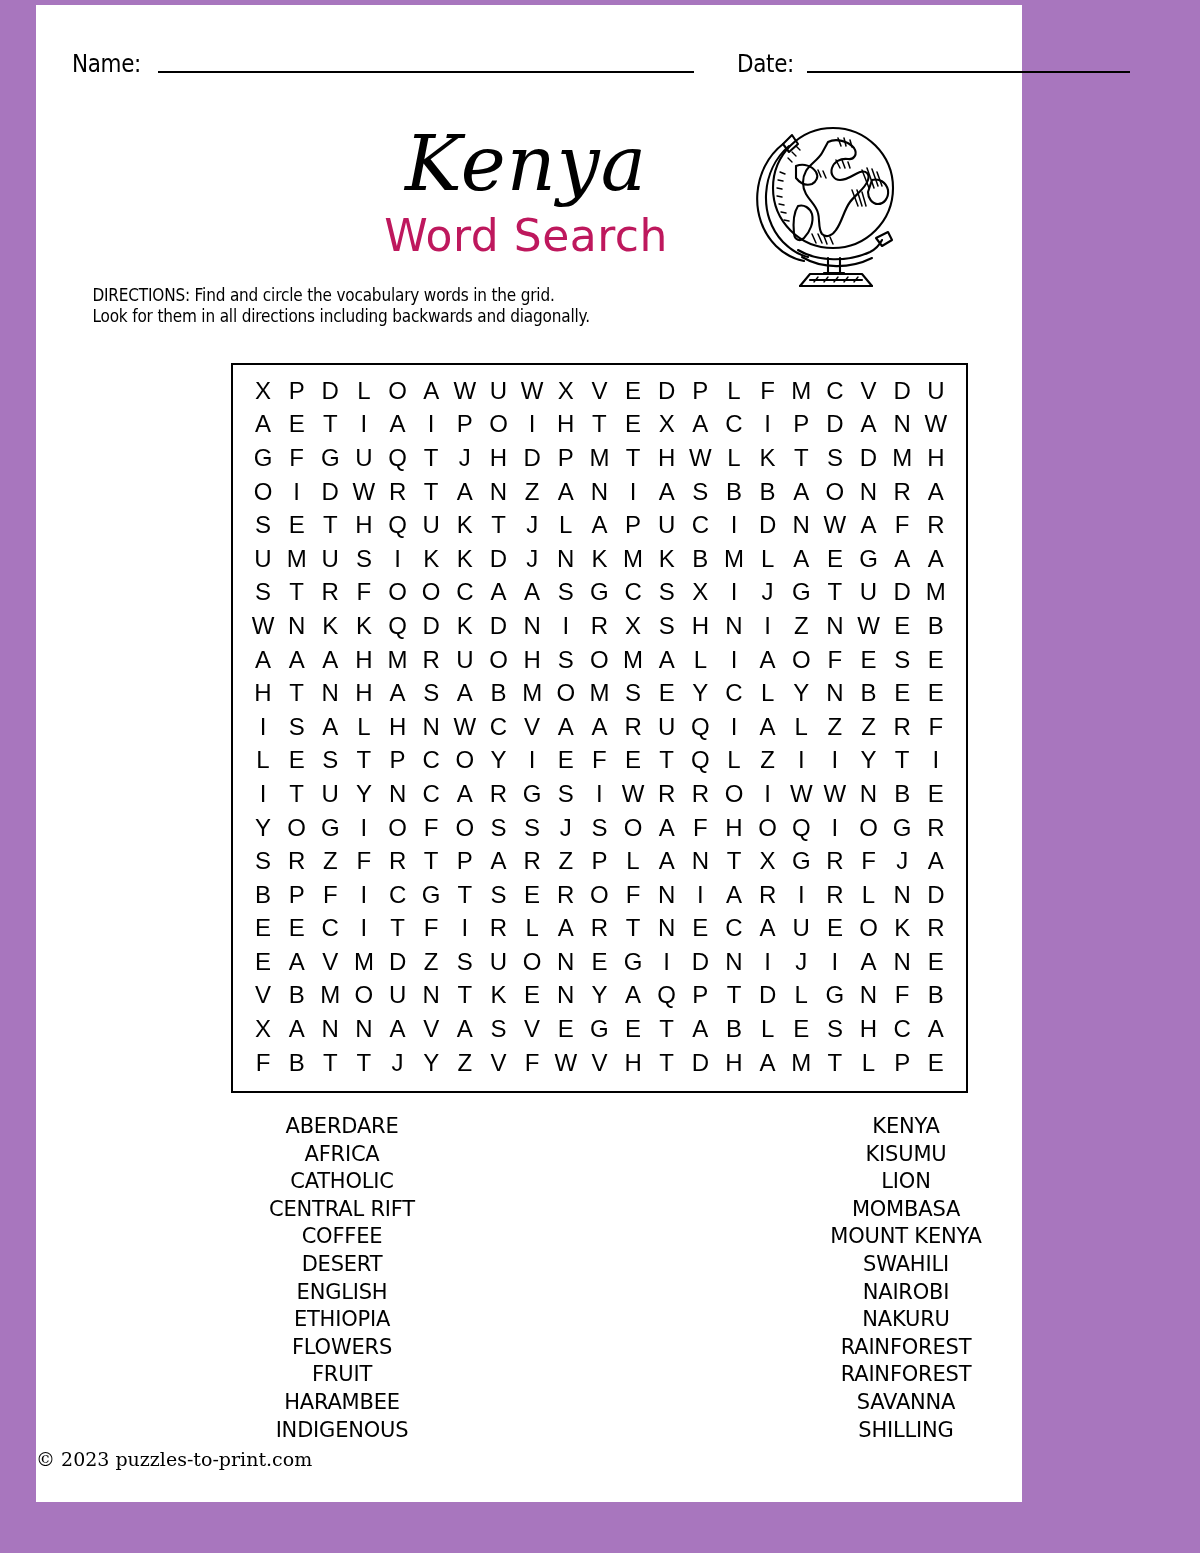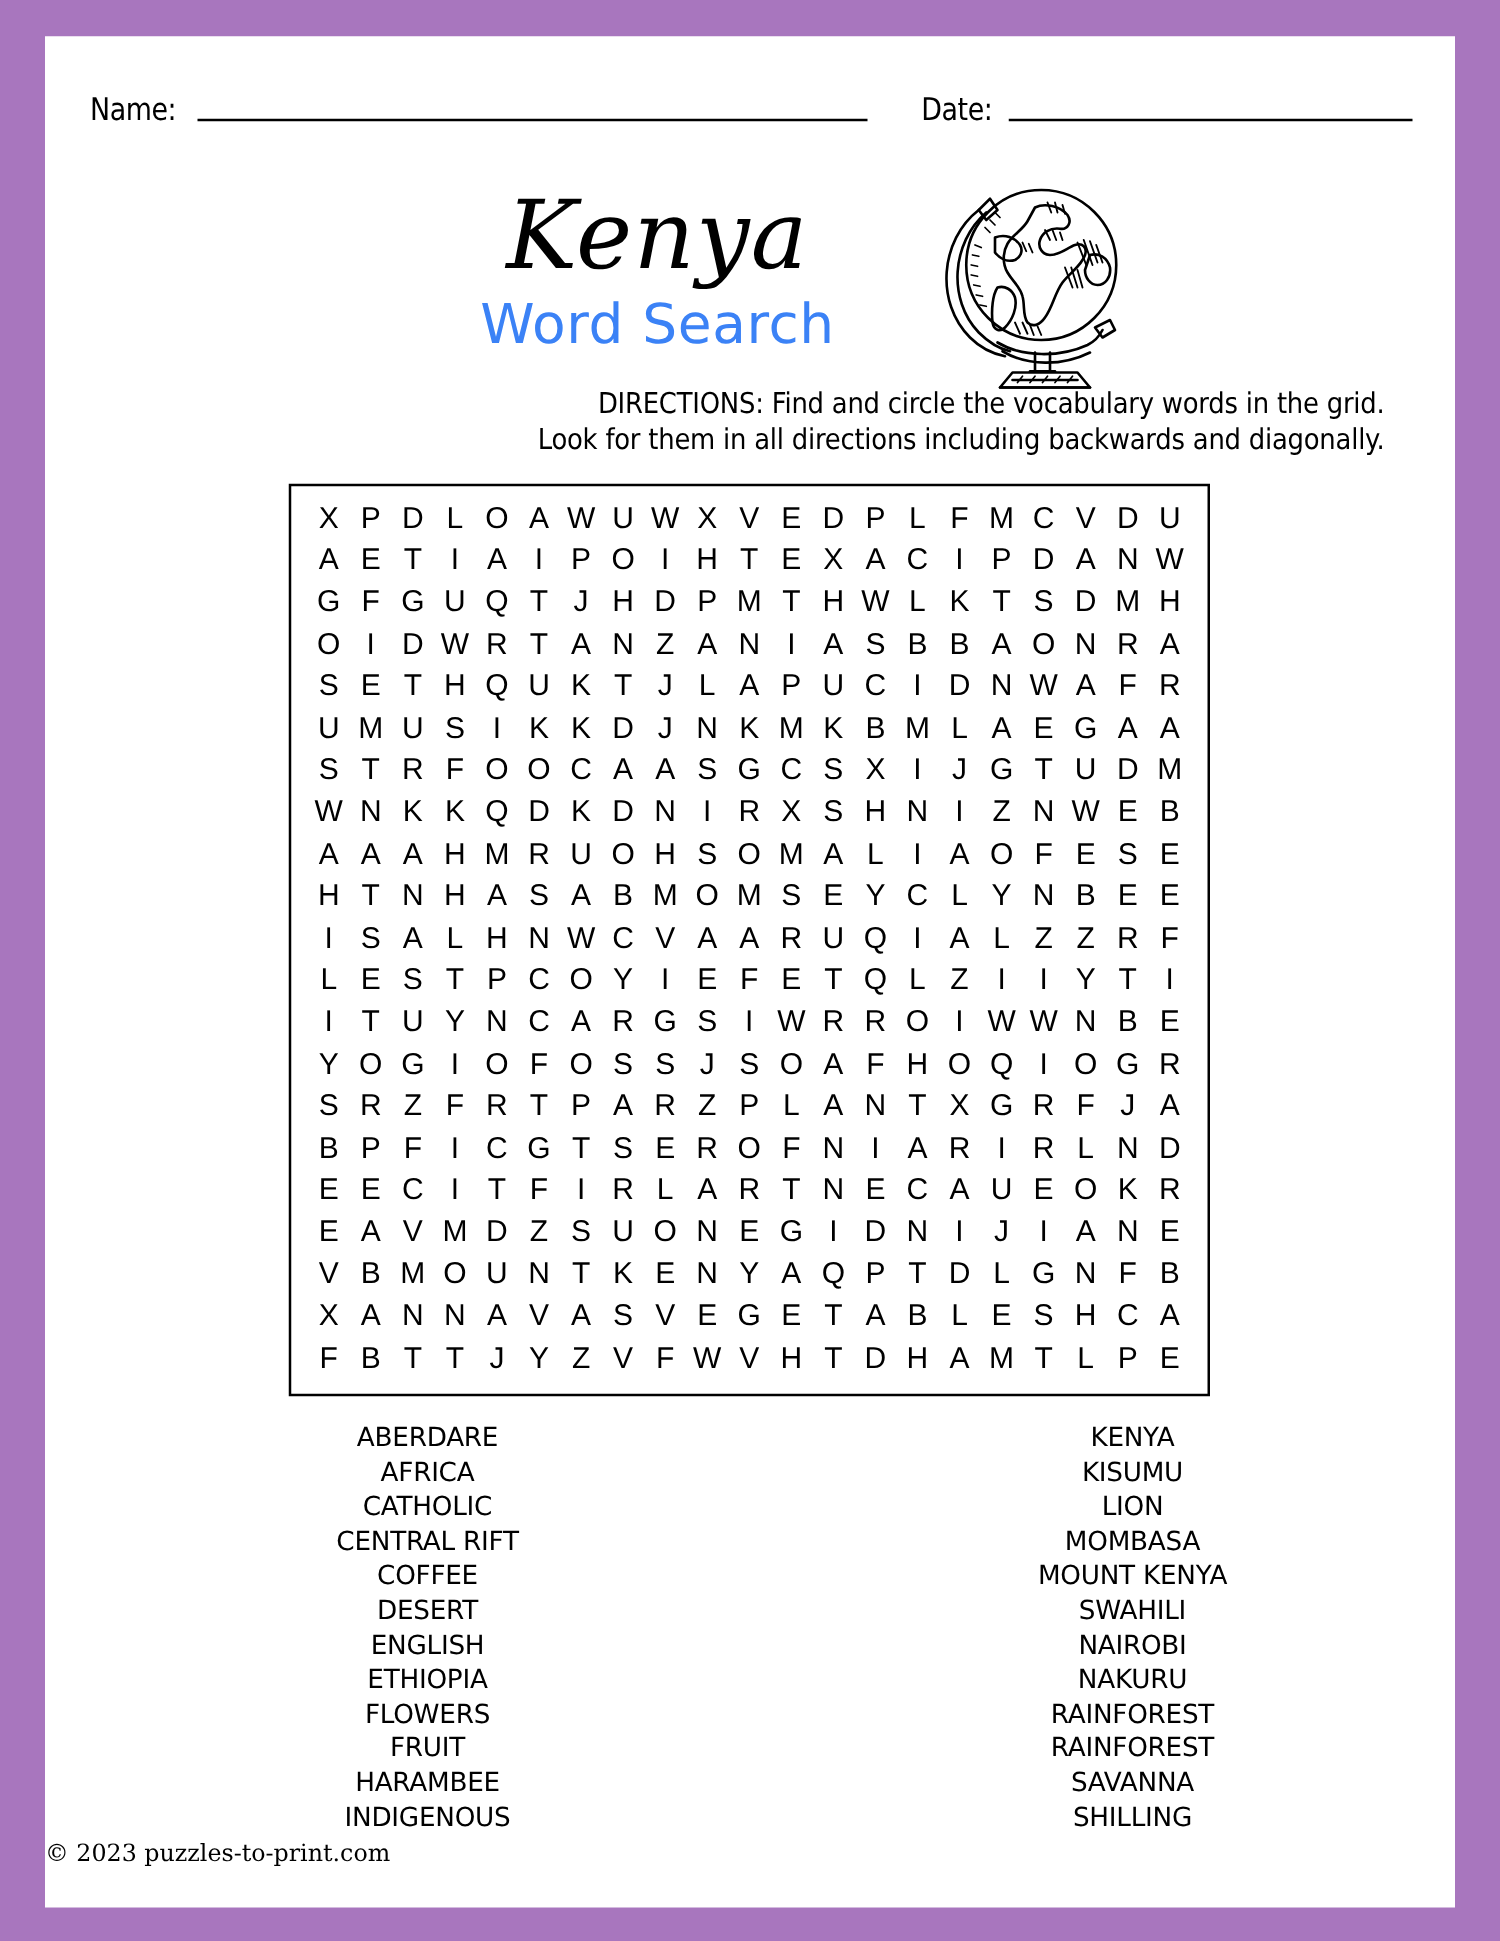--- a/index.html
+++ b/index.html
@@ -10,22 +10,22 @@
   body {
     width: 1200px;
     height: 1553px;
     background: #a876be;
     font-family: "Liberation Sans", sans-serif;
     overflow: hidden;
   }
   .page {
     position: absolute;
     left: 36px;
-    top: 29px;
-    width: 1128px;
+    top: 5px;
+    width: 986px;
     height: 1497px;
     background: #ffffff;
     box-sizing: border-box;
     text-decoration: underline;
   }
 
   
   .namedate {
     position: absolute;
     left: 36px;
@@ -77,40 +77,40 @@
   }
   .title-sub {
     position: absolute;
     left: 330px;
     top: 104px;
     width: 320px;
     text-align: center;
     font-family: "DejaVu Sans", sans-serif;
     font-size: 44px;
     line-height: 1;
-    color: #3b82f6;
+    color: #be185d;
     letter-spacing: 0.5px;
   }
   .globe {
     position: absolute;
     left: 700px;
     top: 0px;
     width: 180px;
     height: 180px;
   }
 
   
   .directions {
     position: absolute;
     left: 0;
     top: 280px;
     width: 1128px;
-    text-align: right;
+    text-align: left;
     font-family: "DejaVu Sans", sans-serif;
-    font-size: 23px;
+    font-size: 17px;
     line-height: 1.26;
     color: #000;
   }
   .directions div {
     transform: scaleX(0.90);
     letter-spacing: -0.2px;
   }
 
   
   .gridbox {

